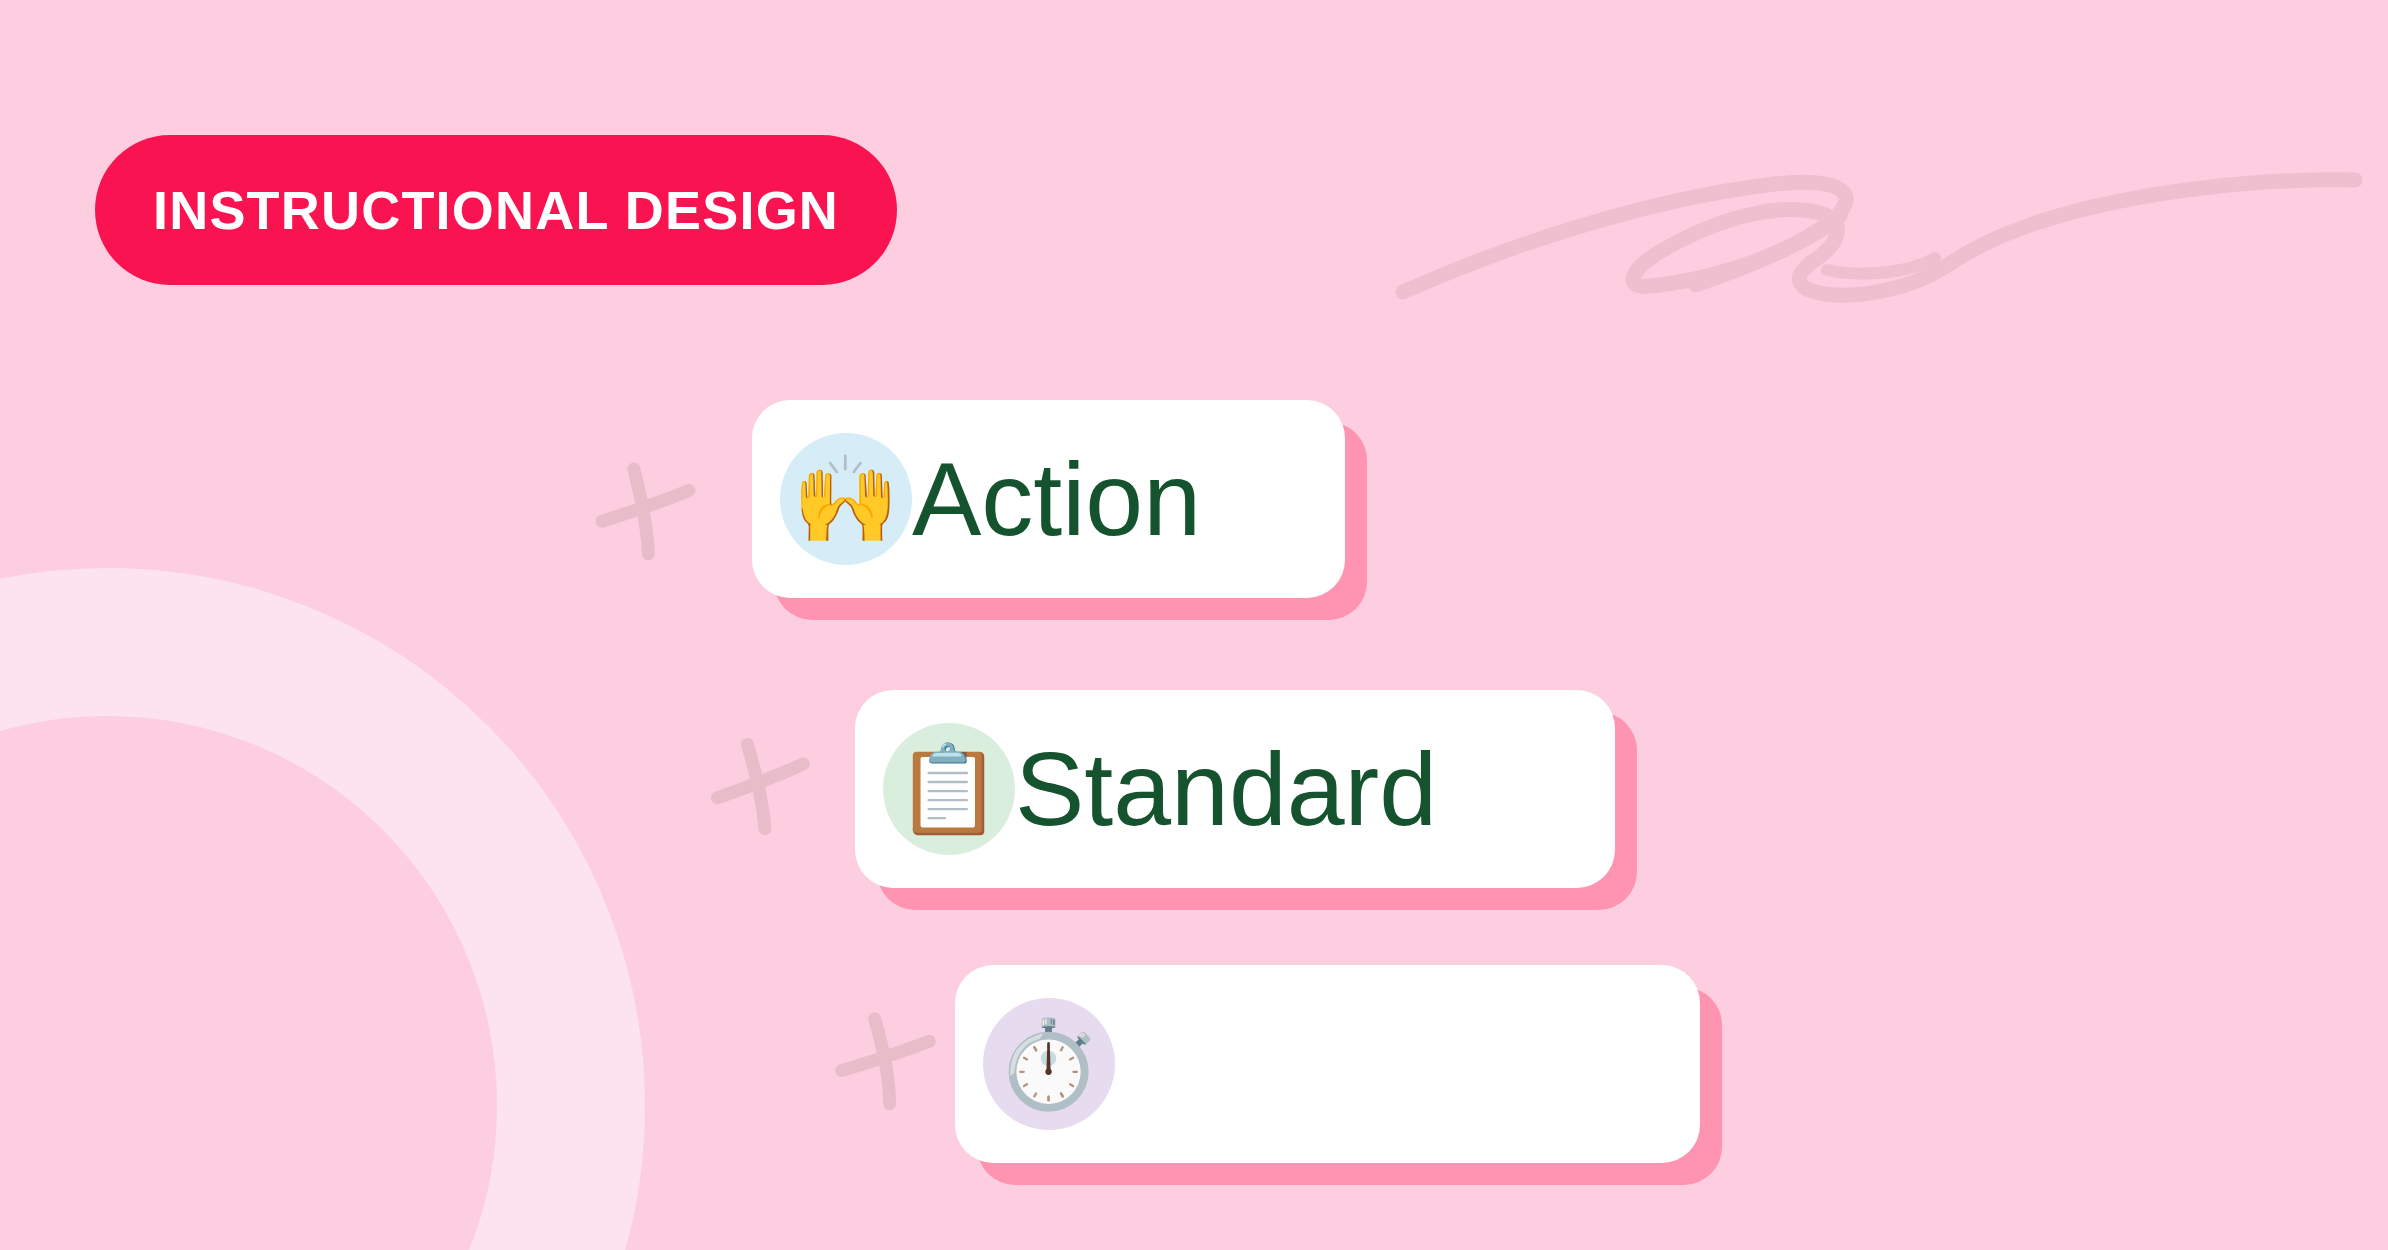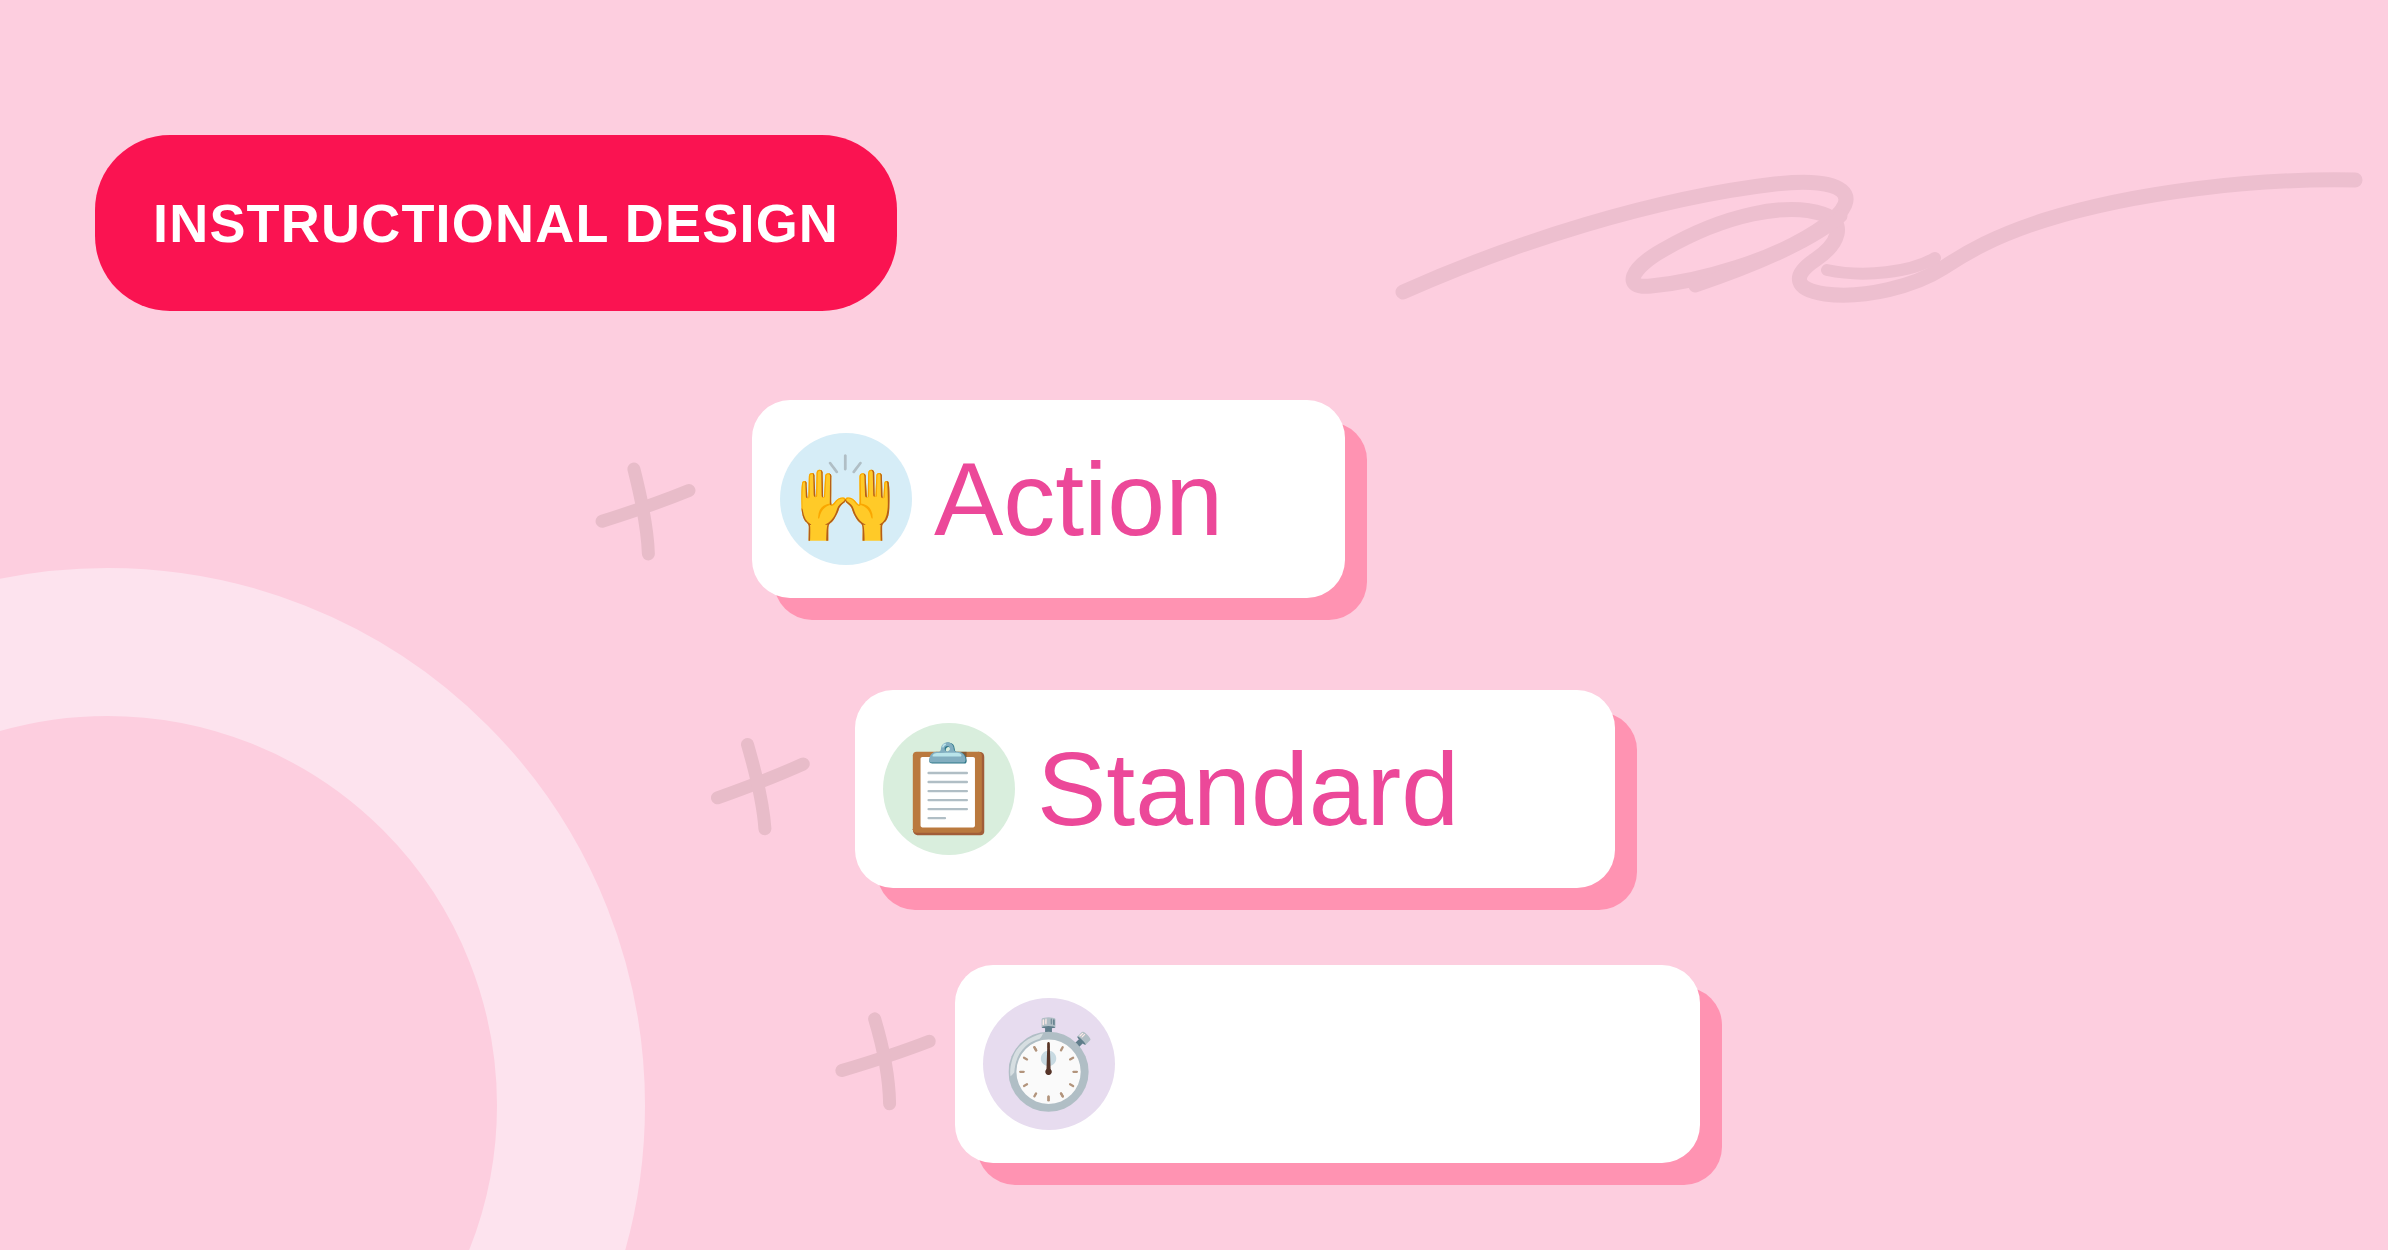--- a/index.html
+++ b/index.html
@@ -46,21 +46,21 @@
     width: 1000px;
     height: 160px;
     pointer-events: none;
   }
 
   
   .badge {
     position: absolute;
     left: 95px;
     top: 135px;
-    height: 176px;
+    height: 150px;
     padding: 0 58px;
     display: flex;
     align-items: center;
     background: #FA1351;
     border-radius: 75px;
   }
   .badge-label {
     color: #FFFFFF;
     font-size: 54px;
     font-weight: bold;
@@ -110,23 +110,22 @@
     justify-content: center;
     font-size: 86px;
     line-height: 1;
     flex: 0 0 auto;
   }
   .icon-blue   { background: #D6EDF7; }
   .icon-green  { background: #D9EEDD; }
   .icon-purple { background: #E7DCEF; }
 
   .card-label {
-    margin-left: 22px;
     font-size: 104px;
-    color: #ec4899;
+    color: #14532d;
     line-height: 1;
     white-space: nowrap;
     font-weight: 400;
   }
 
   
   #card-action    { left: 752px;  top: 400px;  width: 593px; height: 198px; }
   #card-condition { left: 855px;  top: 690px;  width: 760px; height: 198px; }
   #card-standard  { left: 955px;  top: 965px;  width: 745px; height: 198px; }
 </style>

